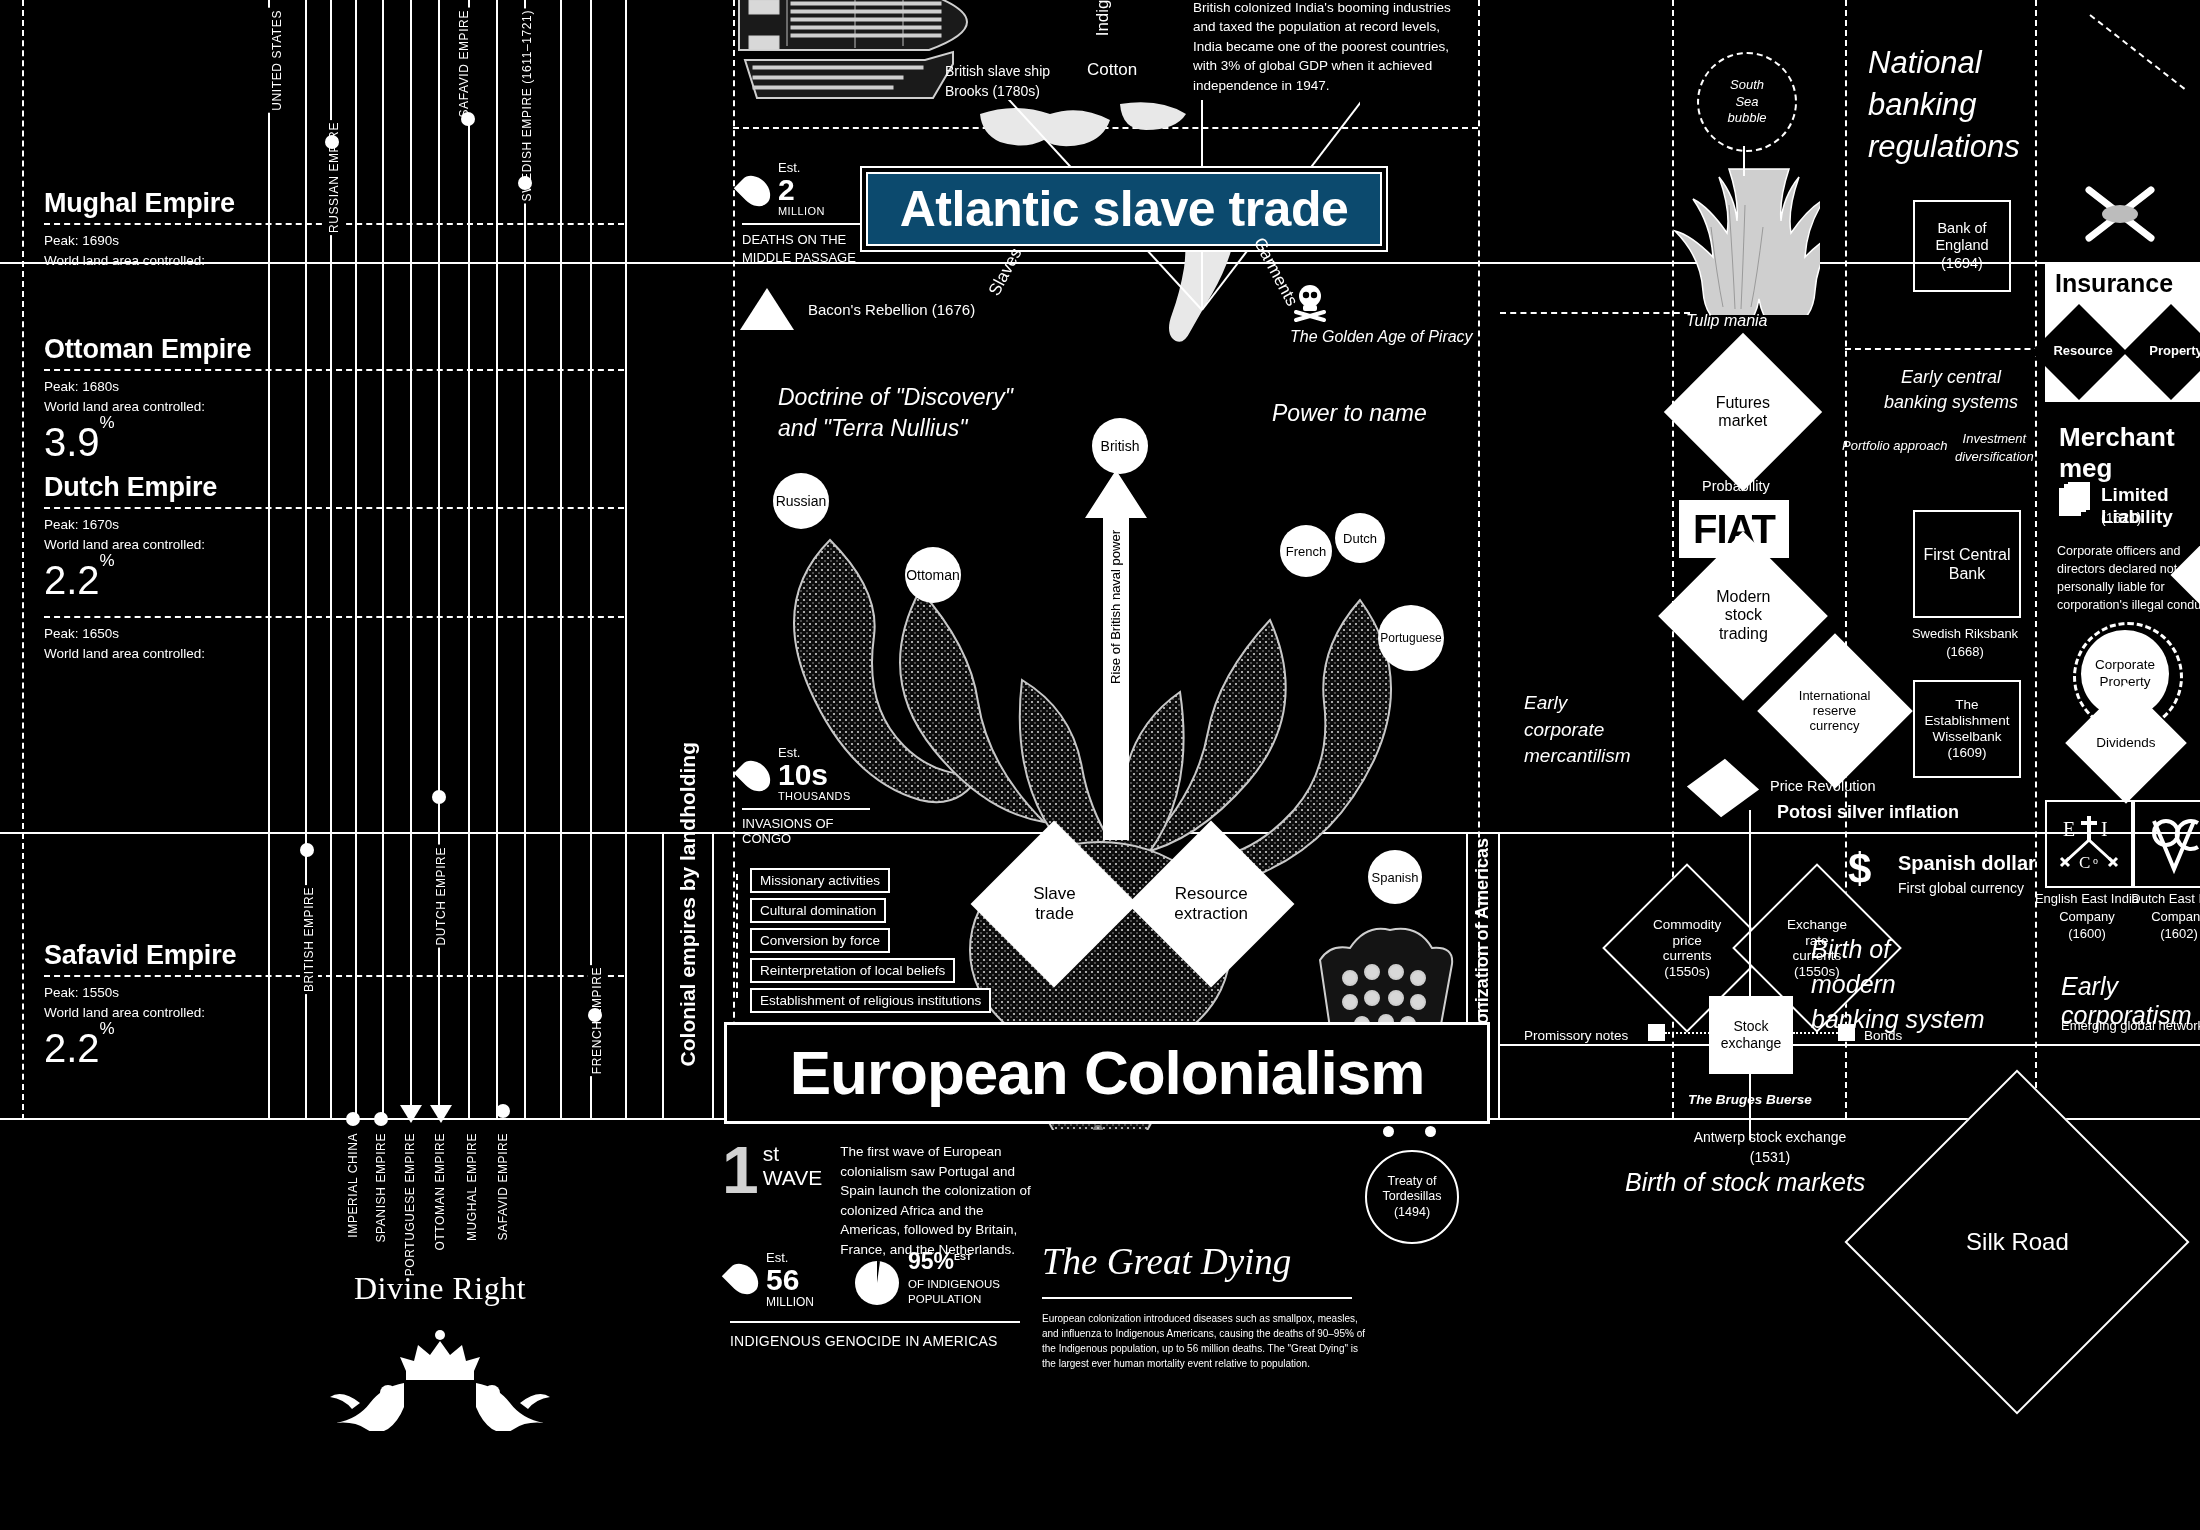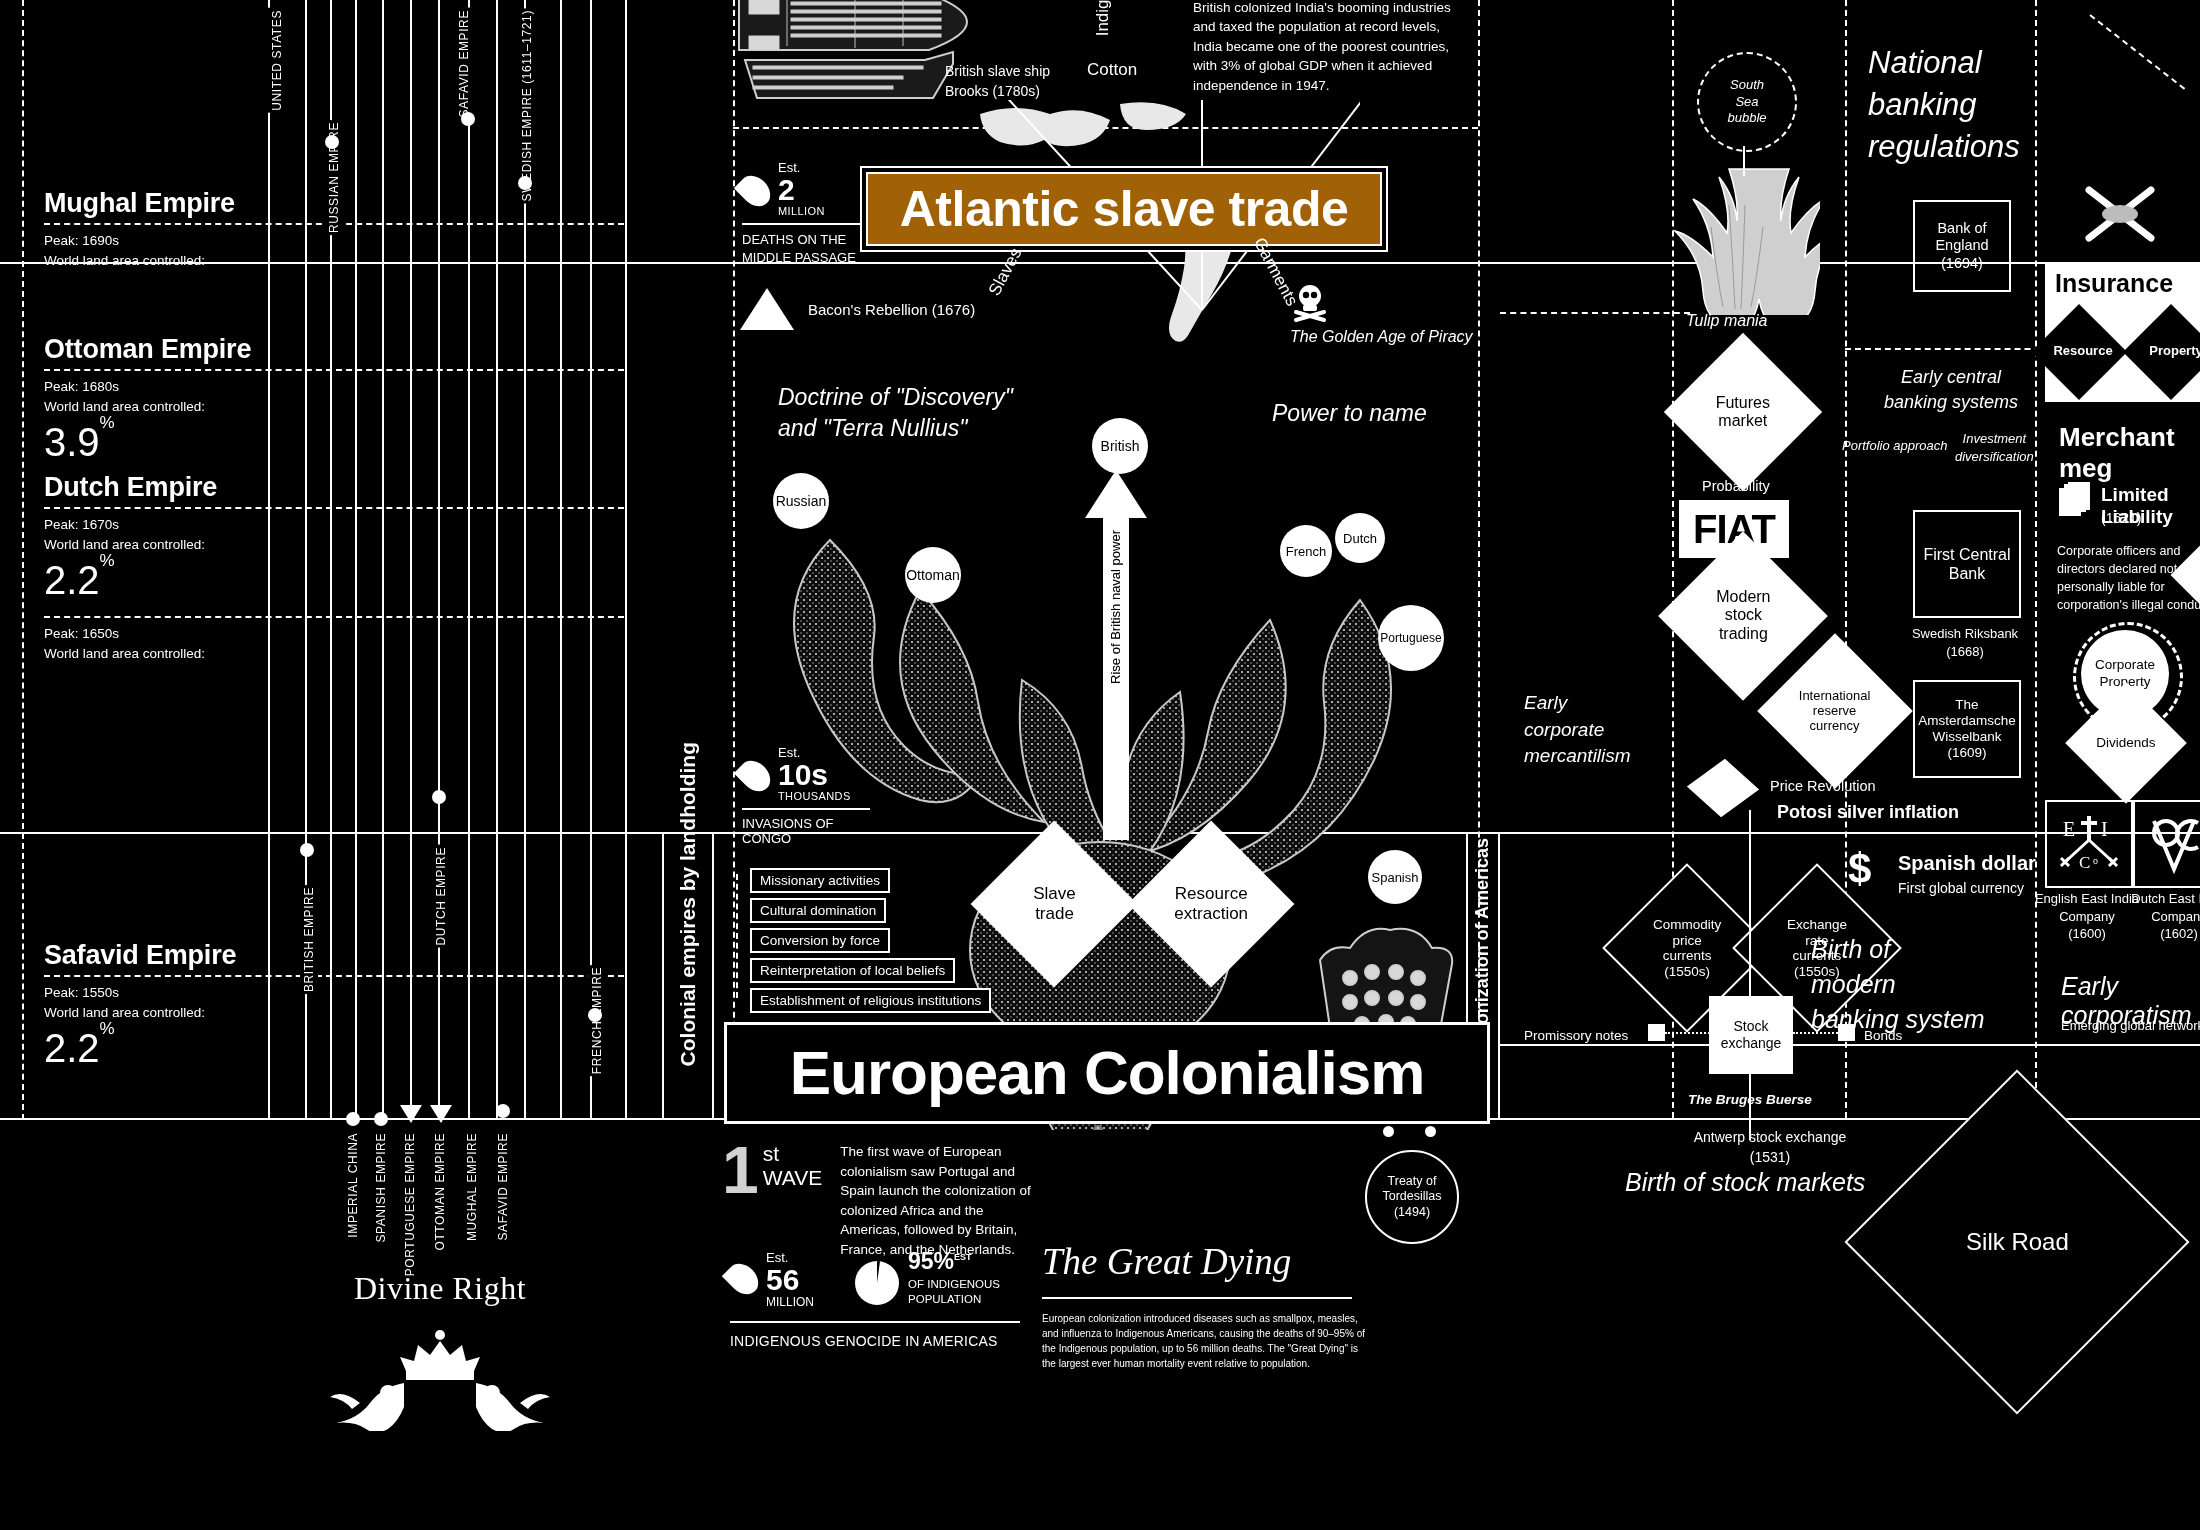--- a/index.html
+++ b/index.html
@@ -227,21 +227,21 @@
       <path d="M252 78 q22 -8 34 8 q16 22 8 54 q-6 26 -22 54 q-12 20 -22 38 q-8 16 -18 6 q-6 -8 0 -24 q8 -22 12 -46 q4 -28 -4 -52 q-6 -20 12 -38z"></path>
     </g>
     <g stroke="#fff" stroke-width="2" fill="none">
       <line x1="262" y1="210" x2="60" y2="-10"></line>
       <line x1="262" y1="210" x2="430" y2="-10"></line>
       <line x1="262" y1="210" x2="262" y2="-10"></line>
     </g>
   </svg>
 </div>
 
-<div class="abs boxo" style="left:866px;top:172px;width:512px;height:70px;background:#a16207;box-shadow:0 0 0 4px #000, 0 0 0 6px #fff;">
+<div class="abs boxo" style="left:866px;top:172px;width:512px;height:70px;background:#0c4a6e;box-shadow:0 0 0 4px #000, 0 0 0 6px #fff;">
   <span class="bigtitle">Atlantic slave trade</span>
 </div>
 
 <div class="abs" style="left:980px;top:262px;font-size:17px;transform:rotate(-62deg);color:#fff;">Slaves</div>
 <div class="abs" style="left:1238px;top:262px;font-size:17px;transform:rotate(62deg);color:#fff;">Garments</div>
 <div class="abs" style="left:1087px;top:60px;font-size:17px;">Cotton</div>
 <div class="abs vlabel" style="left:1093px;top:-10px;font-size:17px;">Indigo</div>
 
 <div class="abs" style="left:740px;top:288px;display:flex;align-items:center;gap:14px;">
   <div style="width:0;height:0;border-left:27px solid transparent;border-right:27px solid transparent;border-bottom:42px solid #fff;"></div>
@@ -501,21 +501,21 @@
 <div class="boxo" style="left:1913px;top:510px;width:104px;height:104px;font-size:16px;">
   <span><span>First Central</span><br><span>Bank</span></span>
 </div>
 <div class="abs" style="left:1898px;top:625px;width:134px;text-align:center;font-size:13px;line-height:1.35;">
   <div>Swedish Riksbank</div>
   <div>(1668)</div>
 </div>
 <div class="boxo" style="left:1913px;top:680px;width:104px;height:94px;font-size:13.5px;">
   <span>
     <span>The</span><br>
-    <span>Amsterdamsche</span><br>
+    <span>Establishment</span><br>
     <span>Wisselbank</span><br>
     <span>(1609)</span>
   </span>
 </div>
 
 <div class="abs ital" style="left:1524px;top:690px;font-size:19px;line-height:1.4;">
   <div>Early</div>
   <div>corporate</div>
   <div>mercantilism</div>
 </div>

